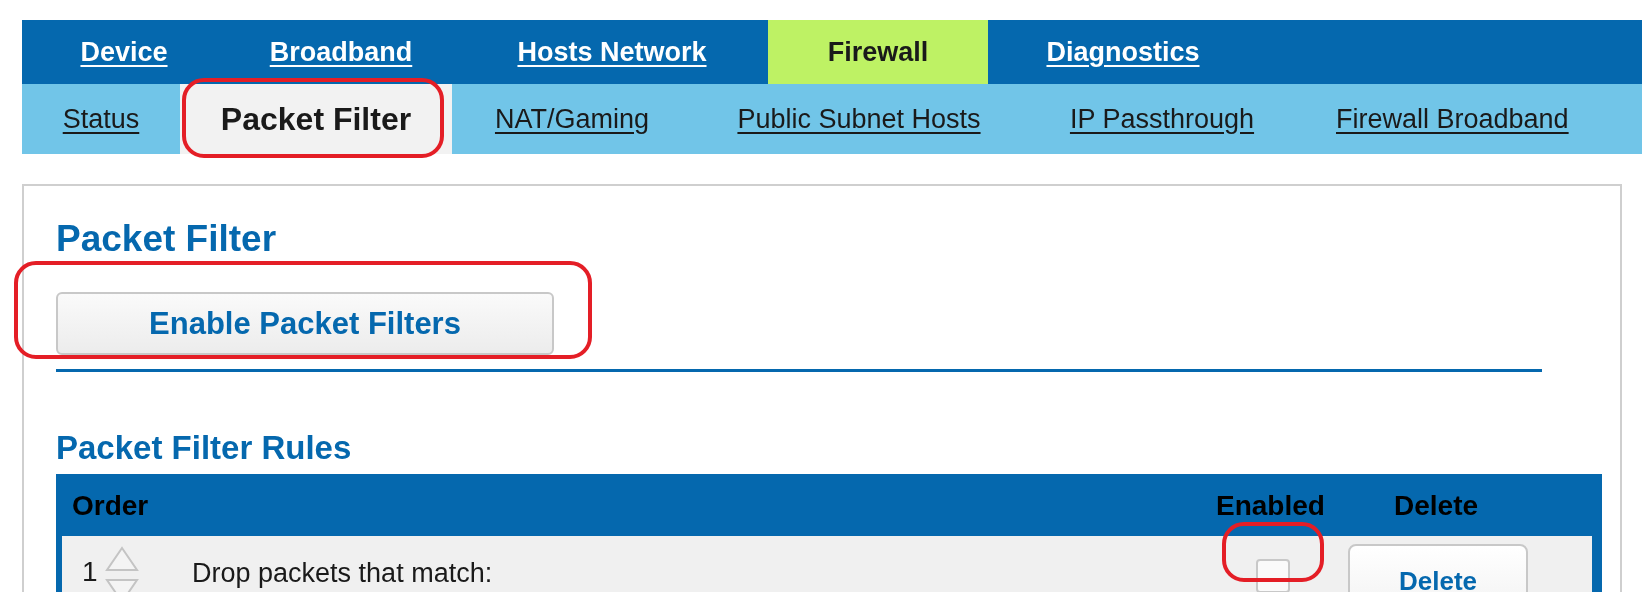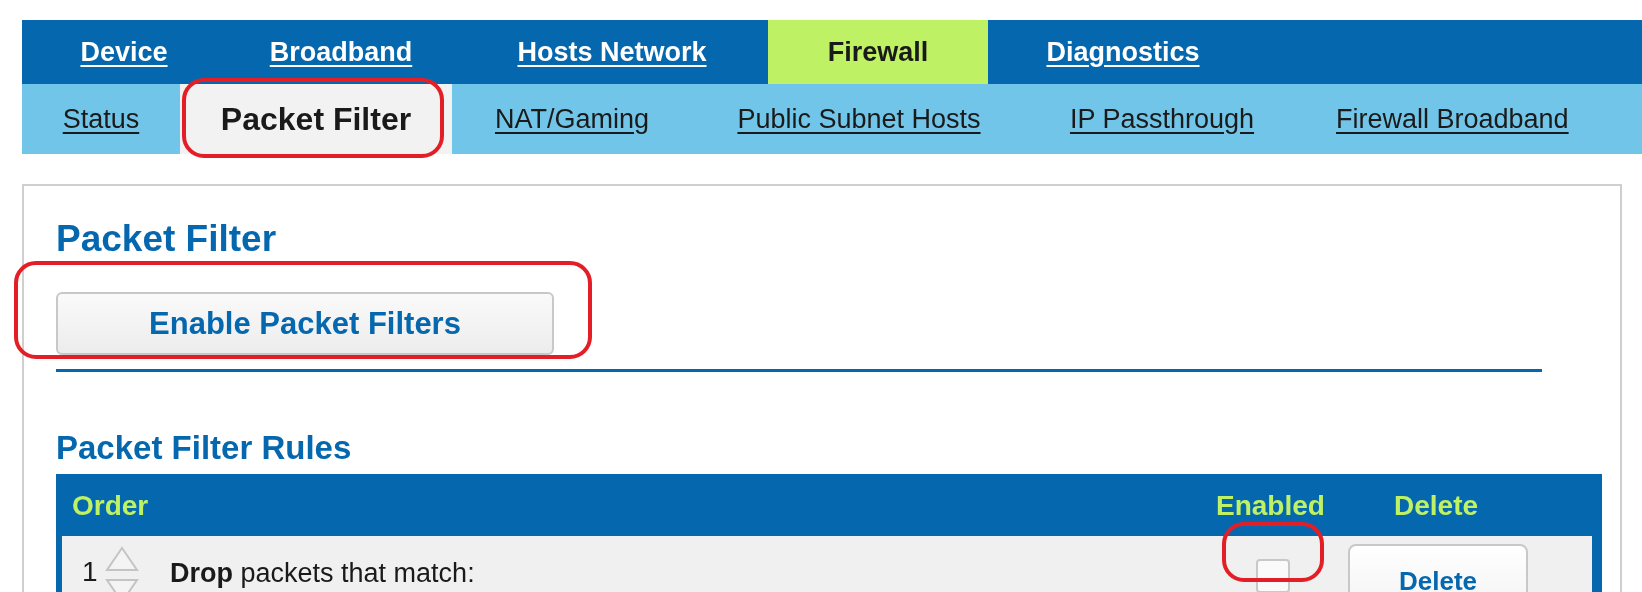--- a/index.html
+++ b/index.html
@@ -69,21 +69,21 @@
     position: absolute; left: 32px; top: 218px;
     color: #0568ae; font-weight: bold; font-size: 33px; margin-top: 25px;
   }
 
   
   .rules {
     position: absolute; left: 32px; top: 288px; width: 1546px; height: 140px;
     background: #0568ae;
   }
   .rules-header {
-    position: relative; height: 60px; color: #bef264; font-weight: bold; font-size: 28px;
+    position: relative; height: 60px; color: #000000; font-weight: bold; font-size: 28px;
   }
   .rules-header .h-order { position: absolute; left: 16px; top: 16px; }
   .rules-header .h-enabled { position: absolute; left: 1160px; top: 16px; }
   .rules-header .h-delete { position: absolute; left: 1338px; top: 16px; }
 
   .rule-row {
     position: absolute; left: 6px; top: 62px; width: 1530px; height: 80px;
     background: #f0f0f0;
   }
   .rule-row .order-num {
@@ -91,21 +91,21 @@
   }
   .stepper { position: absolute; left: 42px; top: 10px; width: 36px; height: 60px; }
   .stepper .up, .stepper .down {
     position: absolute; left: 0; width: 36px; height: 26px; cursor: pointer;
   }
   .stepper .up { top: 0; }
   .stepper .down { top: 32px; }
   .rule-row .rule-text {
     position: absolute; left: 108px; top: 22px; font-size: 27px; color: #1a1a1a;
   }
-  .rule-row .rule-text b { font-weight: bold; }
+  .rule-row .rule-text b { font-weight: normal; margin-left: 22px; }
   .checkbox {
     position: absolute; left: 1194px; top: 23px; width: 34px; height: 34px;
     border: 2px solid #c8c8c8; border-radius: 4px; background: #fafafa; cursor: pointer;
   }
   .delete-btn {
     position: absolute; left: 1286px; top: 8px; width: 180px; height: 74px;
     border: 2px solid #c8c8c8; border-radius: 8px;
     background: linear-gradient(#ffffff, #f2f2f2);
     color: #0568ae; font-weight: bold; font-size: 26px;
     display: flex; align-items: center; justify-content: center; cursor: pointer;

